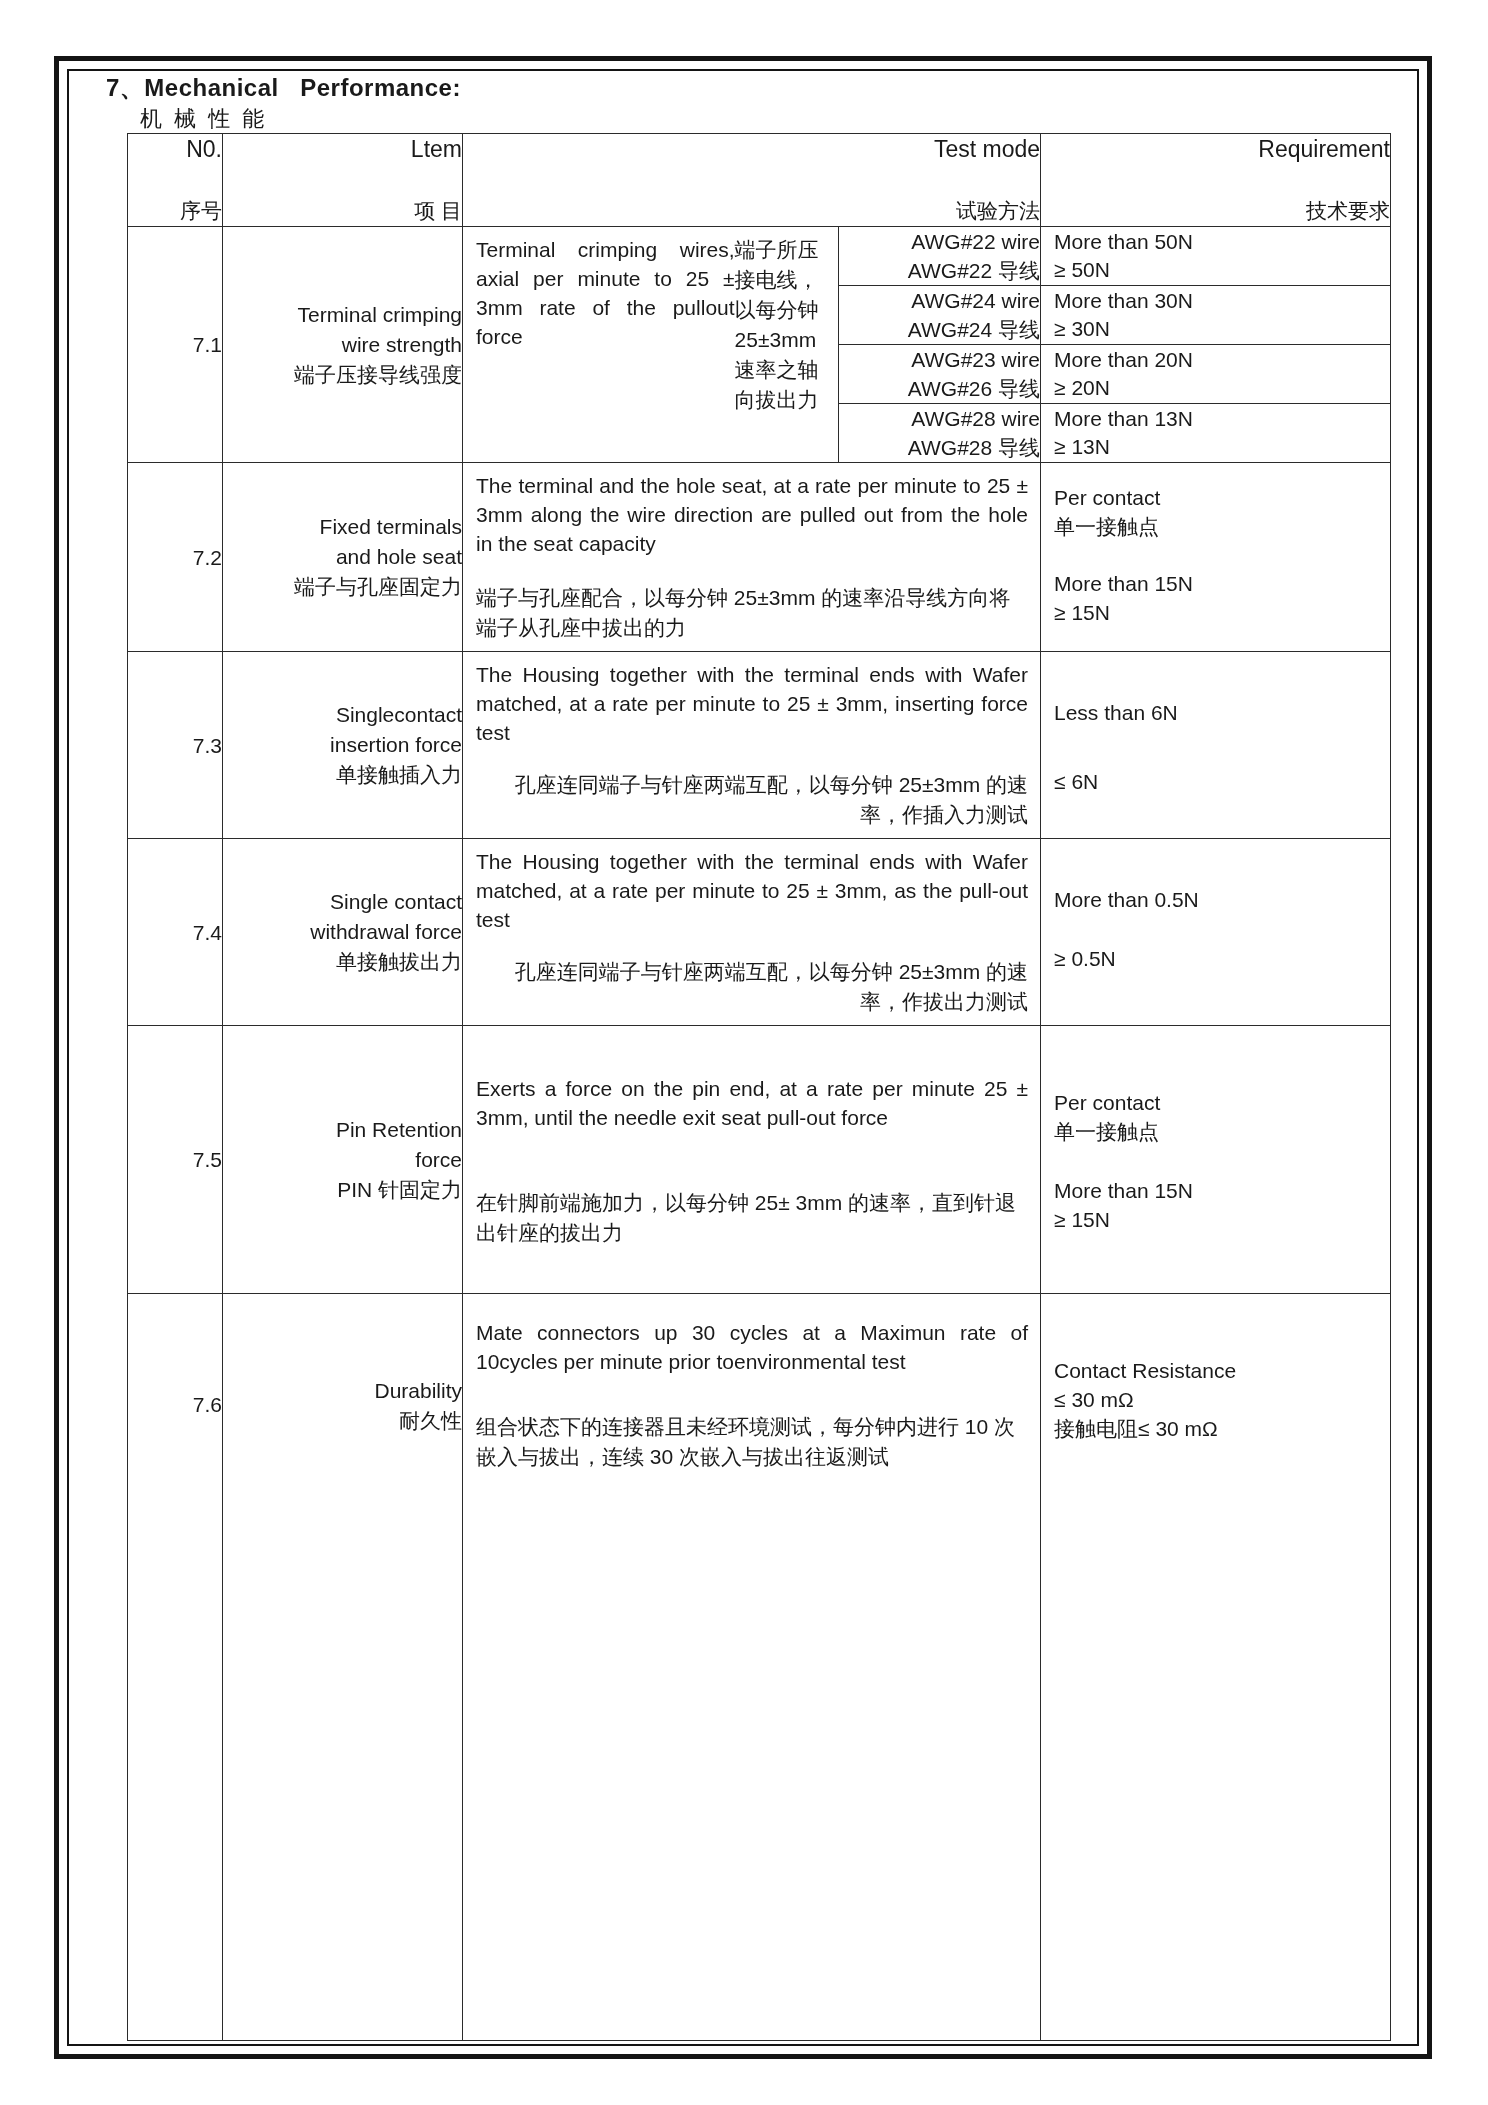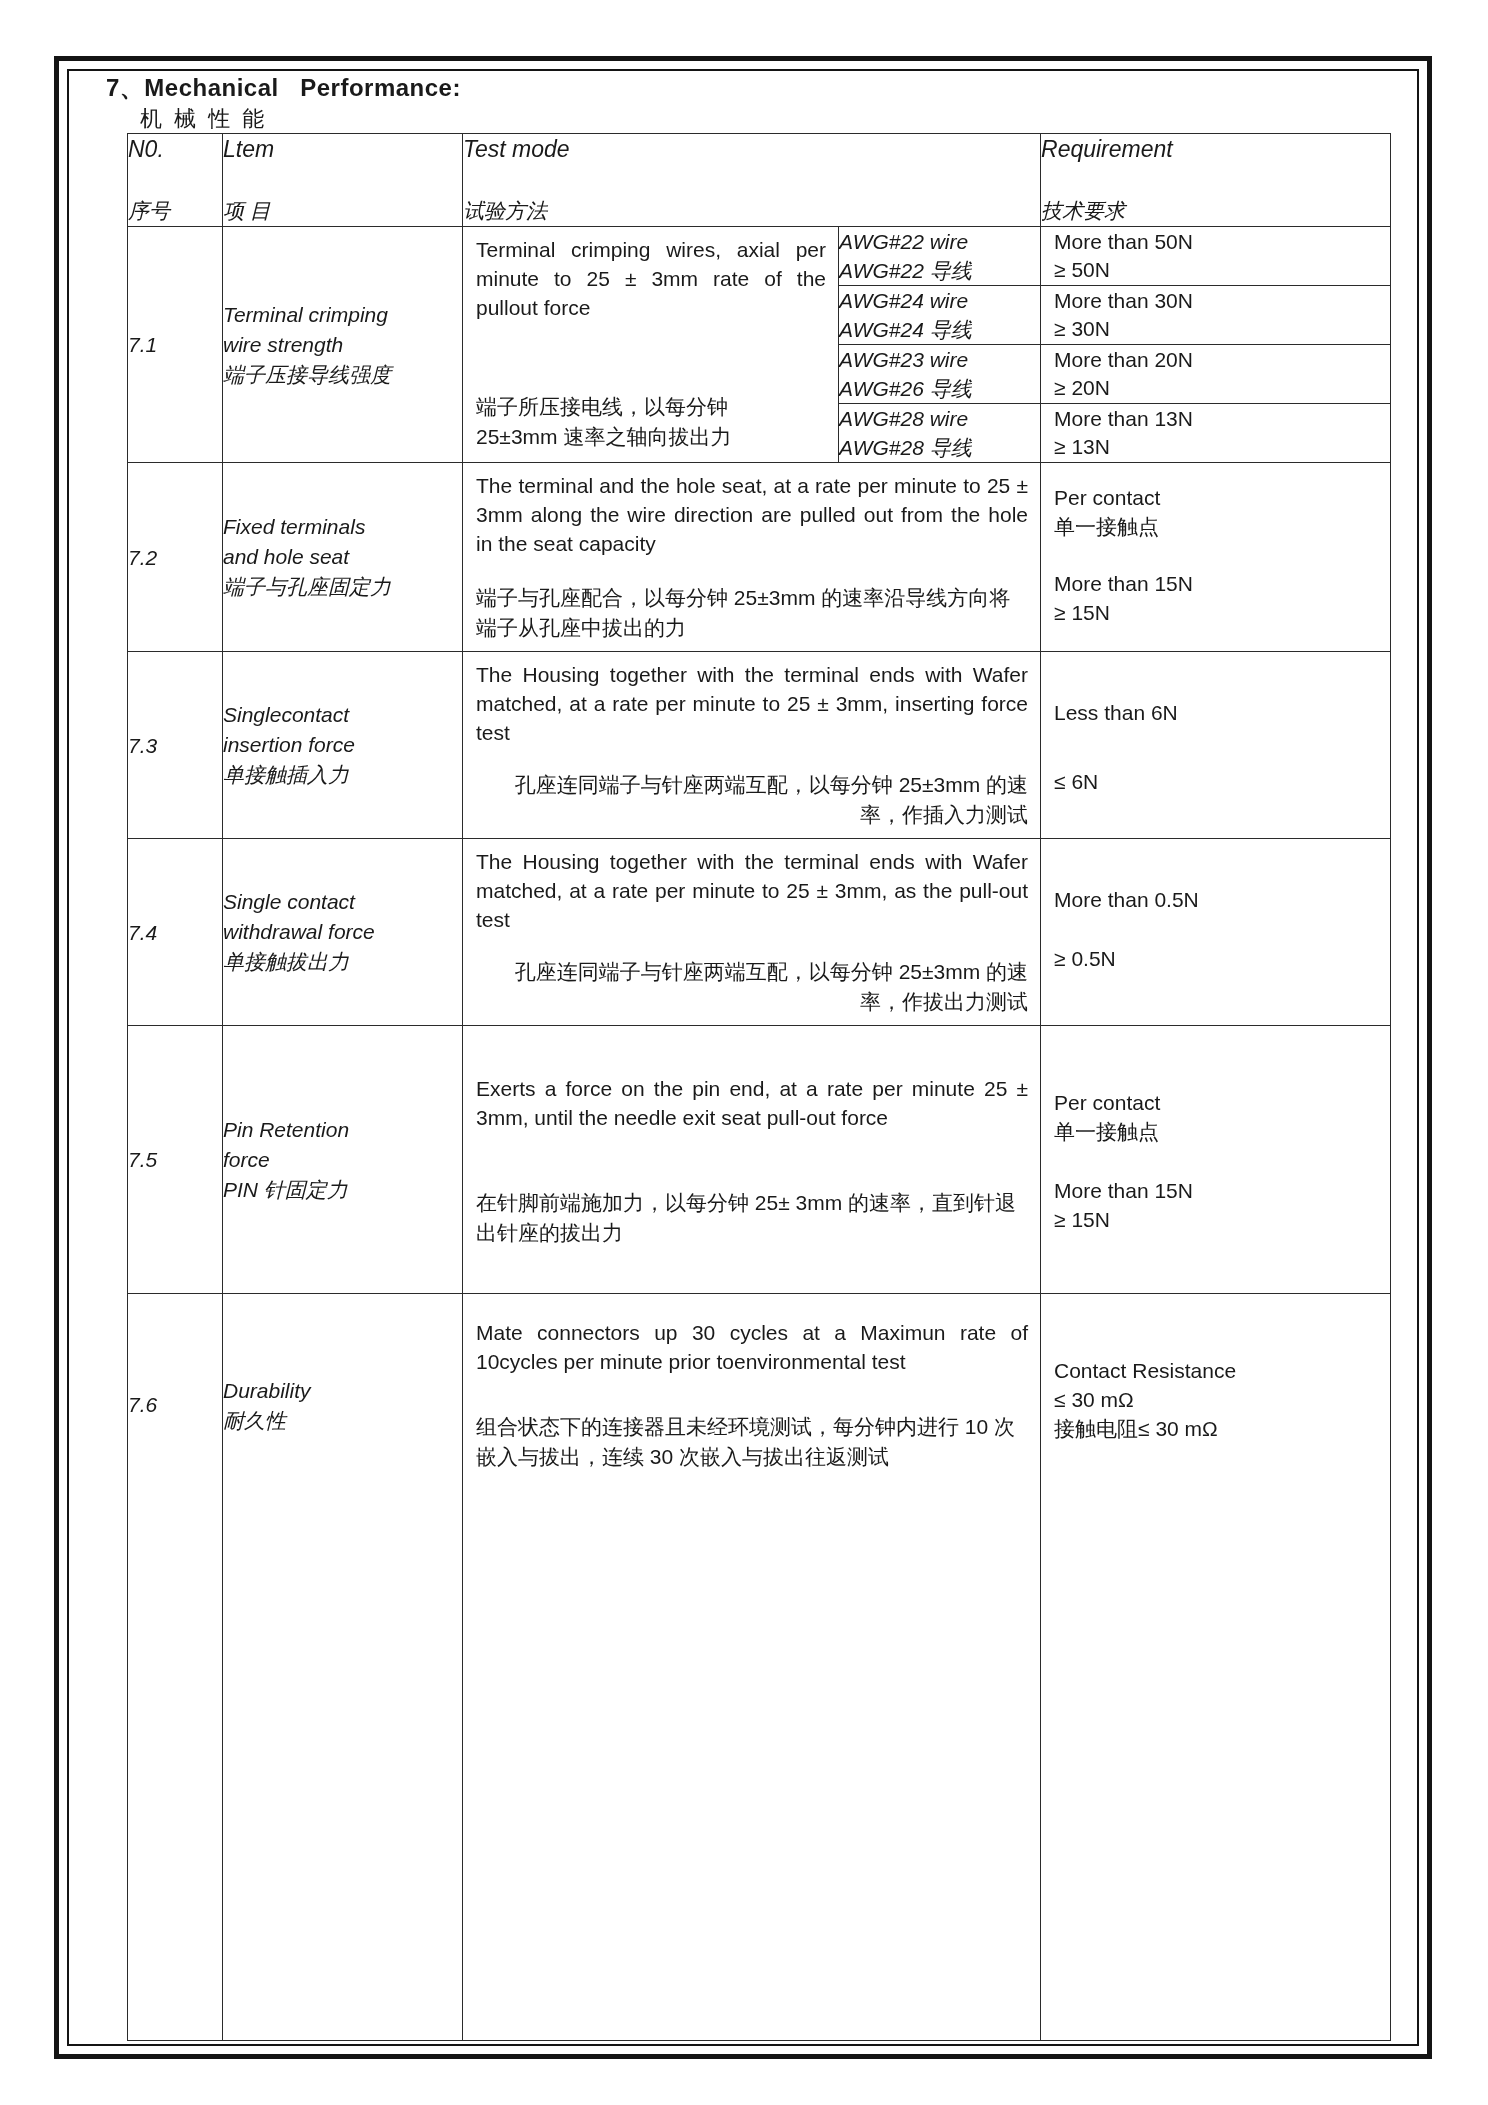--- a/index.html
+++ b/index.html
@@ -51,21 +51,21 @@
   .col-test { width: 376px; }
   .col-awg  { width: 202px; }
   .col-req  { width: 350px; }
 
   td {
     border: 1.5px solid #2b2b2b;
     padding: 0;
     vertical-align: middle;
     line-height: 29px;
   }
-  .center { text-align: left; font-style: italic; }
+  .center { text-align: right; }
   .hd-en { font-size: 23px; line-height: 30px; }
   .hd-zh { font-size: 21px; line-height: 30px; margin-top: 32px; }
   tr.r-head { height: 63px; }
   tr.r-awg  { height: 59px; }
   tr.r72 { height: 176px; }
   tr.r73 { height: 177px; }
   tr.r74 { height: 175px; }
   tr.r75 { height: 268px; }
   tr.r76 { height: 747px; }
 
@@ -75,21 +75,21 @@
     vertical-align: top;
     text-align: left;
     padding: 8px 12px 8px 13px;
   }
   .ten { line-height: 29px; }
   .just { text-align: justify; }
   .tzh { line-height: 30px; }
   .t71 {
     height: 217px;
     display: flex;
-    flex-direction: column;
+    flex-direction: row;
     justify-content: space-between;
   }
   td.reqcell {
     vertical-align: top;
     text-align: left;
     padding-left: 13px;
     padding-right: 8px;
   }
   td.awg-req { vertical-align: middle; line-height: 28px; }
 

